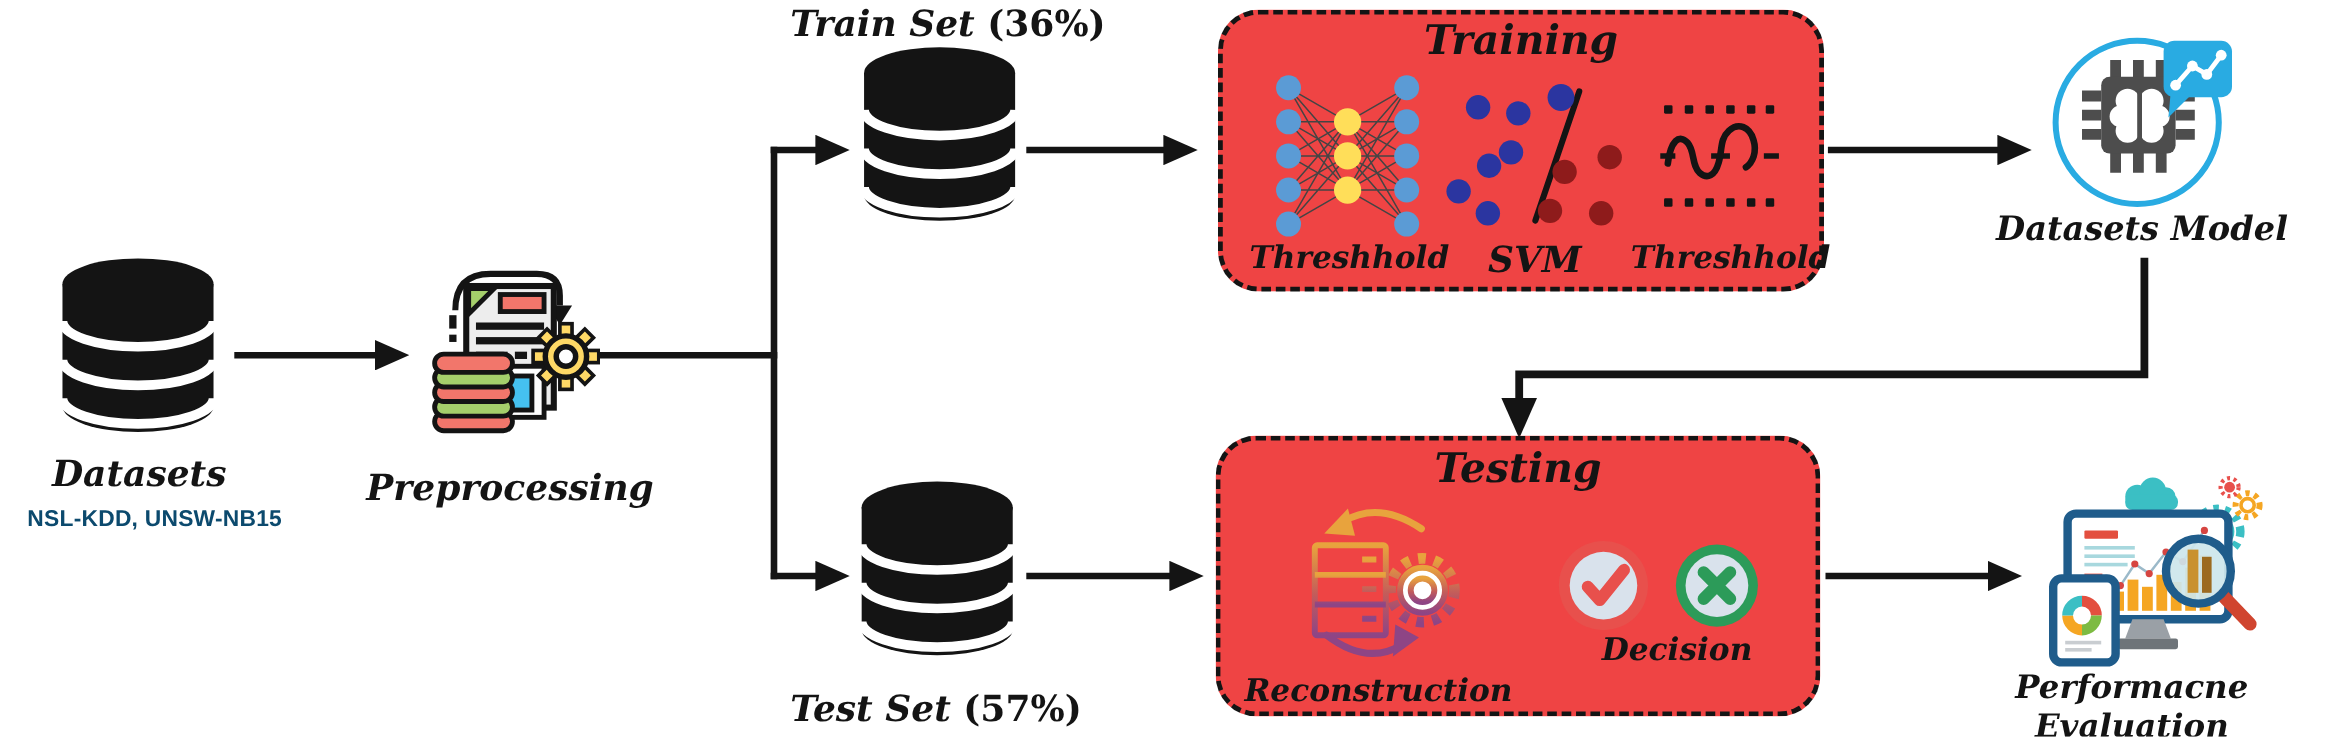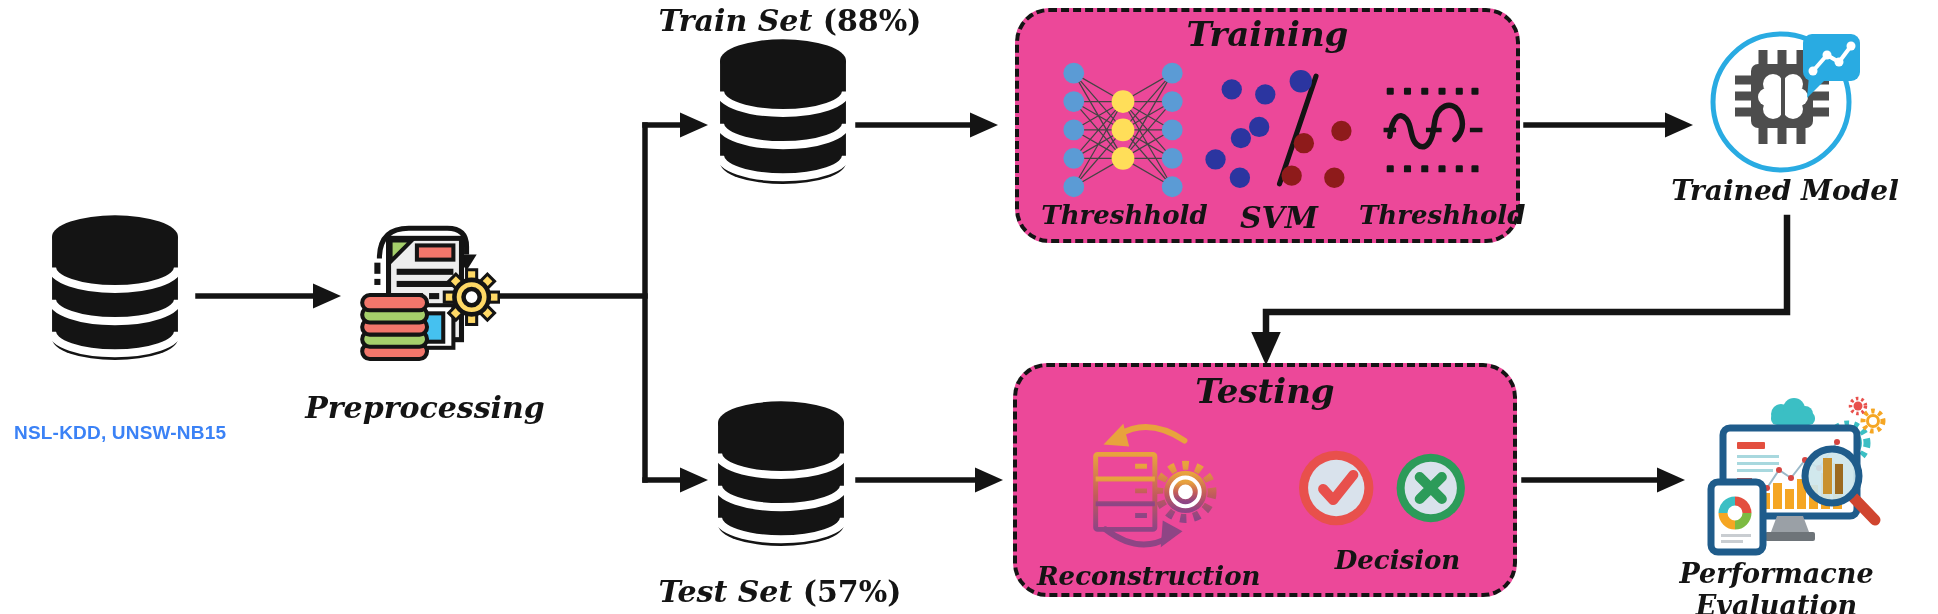--- a/index.html
+++ b/index.html
@@ -1,23 +1,23 @@
 <!DOCTYPE html>
 <html style="--node-blue: #5B9BD5; --node-yellow: #FFDE59; --svm-blue: #2B35A0; --svm-red: #8E1B1B; --model-blue: #29ABE2; --chip-gray: #4D4D4D; --grad-orange: #E8A33D; --grad-purple: #8E4585; --dec-red: #E8504C; --dec-green: #2C9B59; --prep-red: #F2766B; --prep-green: #A5CF6B; --prep-blue: #45C1F0; --gear-yellow: #FFD966; --perf-orange: #F5A623; --perf-navy: #1F5C8B; --perf-teal: #3BBFC4; --ink: #141414;"><head>
 <meta charset="utf-8">
 <style>
   html,body{margin:0;padding:0;background:#fff;}
   .canvas{position:relative;width:1938px;height:614px;background:#fff;overflow:hidden;
           font-family:"DejaVu Serif",serif;color:#141414;}
   .abs{position:absolute;}
   .lbl{position:absolute;text-align:center;font-weight:700;font-style:italic;line-height:1.18;color:#141414;}
   .pct{font-style:normal;}
-  .sub{position:absolute;text-align:left;font-family:"Liberation Sans",sans-serif;
-       font-style:normal;font-weight:600;font-size:19px;color:#3b82f6;letter-spacing:.2px;padding-left:14px;}
-  .dbox{position:absolute;border:4px dashed #141414;border-radius:34px;background:#ec4899;box-sizing:border-box;}
+  .sub{position:absolute;text-align:right;font-family:"Liberation Sans",sans-serif;
+       font-style:normal;font-weight:600;font-size:19px;color:#0c4a6e;letter-spacing:.2px;}
+  .dbox{position:absolute;border:4px dashed #141414;border-radius:34px;background:#ef4444;box-sizing:border-box;}
   svg{display:block;}
   
   .iF-nb{fill:var(--node-blue,#5B9BD5)} .iF-ny{fill:var(--node-yellow,#FFDE59)}
   .iF-sb{fill:var(--svm-blue,#2B35A0)}  .iF-sr{fill:var(--svm-red,#8E1B1B)}
   .iS-mb{stroke:var(--model-blue,#29ABE2)} .iF-mb{fill:var(--model-blue,#29ABE2)}
   .iF-cg{fill:var(--chip-gray,#4D4D4D)} .iS-cg{stroke:var(--chip-gray,#4D4D4D)}
   .iF-dr{fill:var(--dec-red,#E8504C)}   .iS-dr{stroke:var(--dec-red,#E8504C)}
   .iF-dg{fill:var(--dec-green,#2C9B59)} .iS-dg{stroke:var(--dec-green,#2C9B59)}
   .iF-pr{fill:var(--prep-red,#F2766B)}  .iF-pg{fill:var(--prep-green,#A5CF6B)}
   .iF-pb{fill:var(--prep-blue,#45C1F0)} .iF-gy{fill:var(--gear-yellow,#FFD966)}
@@ -64,20 +64,21 @@
       <path d="M1526,125 H1670" marker-end="url(#ah)"></path>
       <path d="M1787,218 V312 H1266 V338" stroke-width="6.5" marker-end="url(#ah)"></path>
       <path d="M858,480 H980" marker-end="url(#ah)"></path>
       <path d="M1524,480 H1662" marker-end="url(#ah)"></path>
     </g>
   </svg>
 
   <svg class="abs" style="left:48px;top:214px" width="134" height="154" viewBox="0 0 100 115">
       <use href="#sym-db"></use>
     </svg>
+  <div class="lbl" style="left:6px;top:378px;width:220px;font-size:30px">Datasets</div>
   <div class="sub" style="left:0px;top:422px;width:235px">NSL-KDD, UNSW-NB15</div>
 
   <svg class="abs" style="left:348px;top:212px" width="152" height="152" viewBox="0 0 150 150">
     <path d="M31,46 Q31,16 60,16 H98 Q117,16 117,34 V42" fill="none" class="sInk" stroke-width="5"></path>
     <polygon points="107,42 127,42 117,58" class="ink"></polygon>
     <rect x="26" y="50" width="6" height="11" class="ink"></rect>
     <rect x="26" y="66" width="6" height="6" class="ink"></rect>
     <rect x="40" y="26" width="72" height="100" fill="#ededed" class="sInk" stroke-width="5"></rect>
     <polygon points="42,28 63,28 42,49" class="iF-pg sInk" stroke-width="4"></polygon>
     <rect x="68" y="33" width="36" height="14" class="iF-pr sInk" stroke-width="4"></rect>
@@ -107,21 +108,21 @@
       <circle r="17" class="iF-gy sInk" stroke-width="4.5"></circle>
       <circle r="8" fill="#fff" class="sInk" stroke-width="4.5"></circle>
     </g>
   </svg>
   <div class="lbl" style="left:295px;top:390px;width:260px;font-size:30px">
     <div>Preprocessing</div>
   </div>
 
   <div class="lbl" style="left:615px;top:3px;width:350px;font-size:30px">
     <span>Train Set</span>
-    <span class="pct">(88%)</span>
+    <span class="pct">(36%)</span>
   </div>
   <svg class="abs" style="left:716px;top:38px" width="134" height="154" viewBox="0 0 100 115">
       <use href="#sym-db"></use>
     </svg>
 
   <svg class="abs" style="left:714px;top:400px" width="134" height="154" viewBox="0 0 100 115">
       <use href="#sym-db"></use>
     </svg>
   <div class="lbl" style="left:605px;top:574px;width:350px;font-size:30px">
     <span>Test Set</span>
@@ -219,21 +220,21 @@
       <polygon points="104,62 124,62 102,84" class="iF-mb"></polygon>
       <polyline points="108,57 122,41 134,48 146,32" fill="none" stroke="#fff" stroke-width="4"></polyline>
       <g fill="#fff">
         <circle cx="108" cy="57" r="4.5"></circle>
           <circle cx="122" cy="41" r="4.5"></circle>
         <circle cx="134" cy="48" r="4.5"></circle>
           <circle cx="146" cy="32" r="4.5"></circle>
       </g>
     </g>
   </svg>
-  <div class="lbl" style="left:1655px;top:174px;width:260px;font-size:28px">Trained Model</div>
+  <div class="lbl" style="left:1655px;top:174px;width:260px;font-size:28px">Datasets Model</div>
 
   <div class="dbox" style="left:1013px;top:363px;width:504px;height:234px">
     <div class="lbl" style="left:0;right:0;top:4px;font-size:34px">Testing</div>
 
     <svg class="abs" style="left:52px;top:44px" width="150" height="146" viewBox="0 0 150 148">
       <path d="M116,30 Q80,6 50,24" fill="none" class="iS-go" stroke-width="6" stroke-linecap="round"></path>
       <polygon points="34,34 54,13 60,36" class="iF-go"></polygon>
       <path d="M36,120 Q70,146 100,128" fill="none" class="iS-gp" stroke-width="6" stroke-linecap="round"></path>
       <polygon points="114,122 94,111 92,138" class="iF-gp"></polygon>
       <g fill="none" stroke="url(#gr)" stroke-width="5">
@@ -254,21 +255,21 @@
         <circle r="37" class="iF-dr"></circle>
         <circle r="28" fill="#D9E2EC"></circle>
         <path d="M-13,1 L-3,12 L17,-13" fill="none" class="iS-dr" stroke-width="10" stroke-linecap="round" stroke-linejoin="round"></path>
       </g>
       <g transform="translate(133,40)">
         <circle r="34" class="iF-dg"></circle>
         <circle r="26" fill="#D9E2EC"></circle>
         <path d="M-11,-11 L11,11 M11,-11 L-11,11" fill="none" class="iS-dg" stroke-width="10" stroke-linecap="round"></path>
       </g>
     </svg>
-    <div class="lbl" style="left:298px;top:178px;width:165px;font-size:26px">Decision</div>
+    <div class="lbl" style="left:298px;top:160px;width:165px;font-size:26px">Decision</div>
   </div>
 
   <svg class="abs" style="left:1695px;top:396px" width="195" height="160" viewBox="0 0 195 160">
     <g class="iF-pt">
       <circle cx="86" cy="18" r="10"></circle>
         <circle cx="99" cy="13" r="11"></circle>
         <circle cx="110" cy="18" r="8"></circle>
       <rect x="76" y="16" width="44" height="13" rx="6"></rect>
     </g>
     <g transform="translate(153,47)" fill="none">

